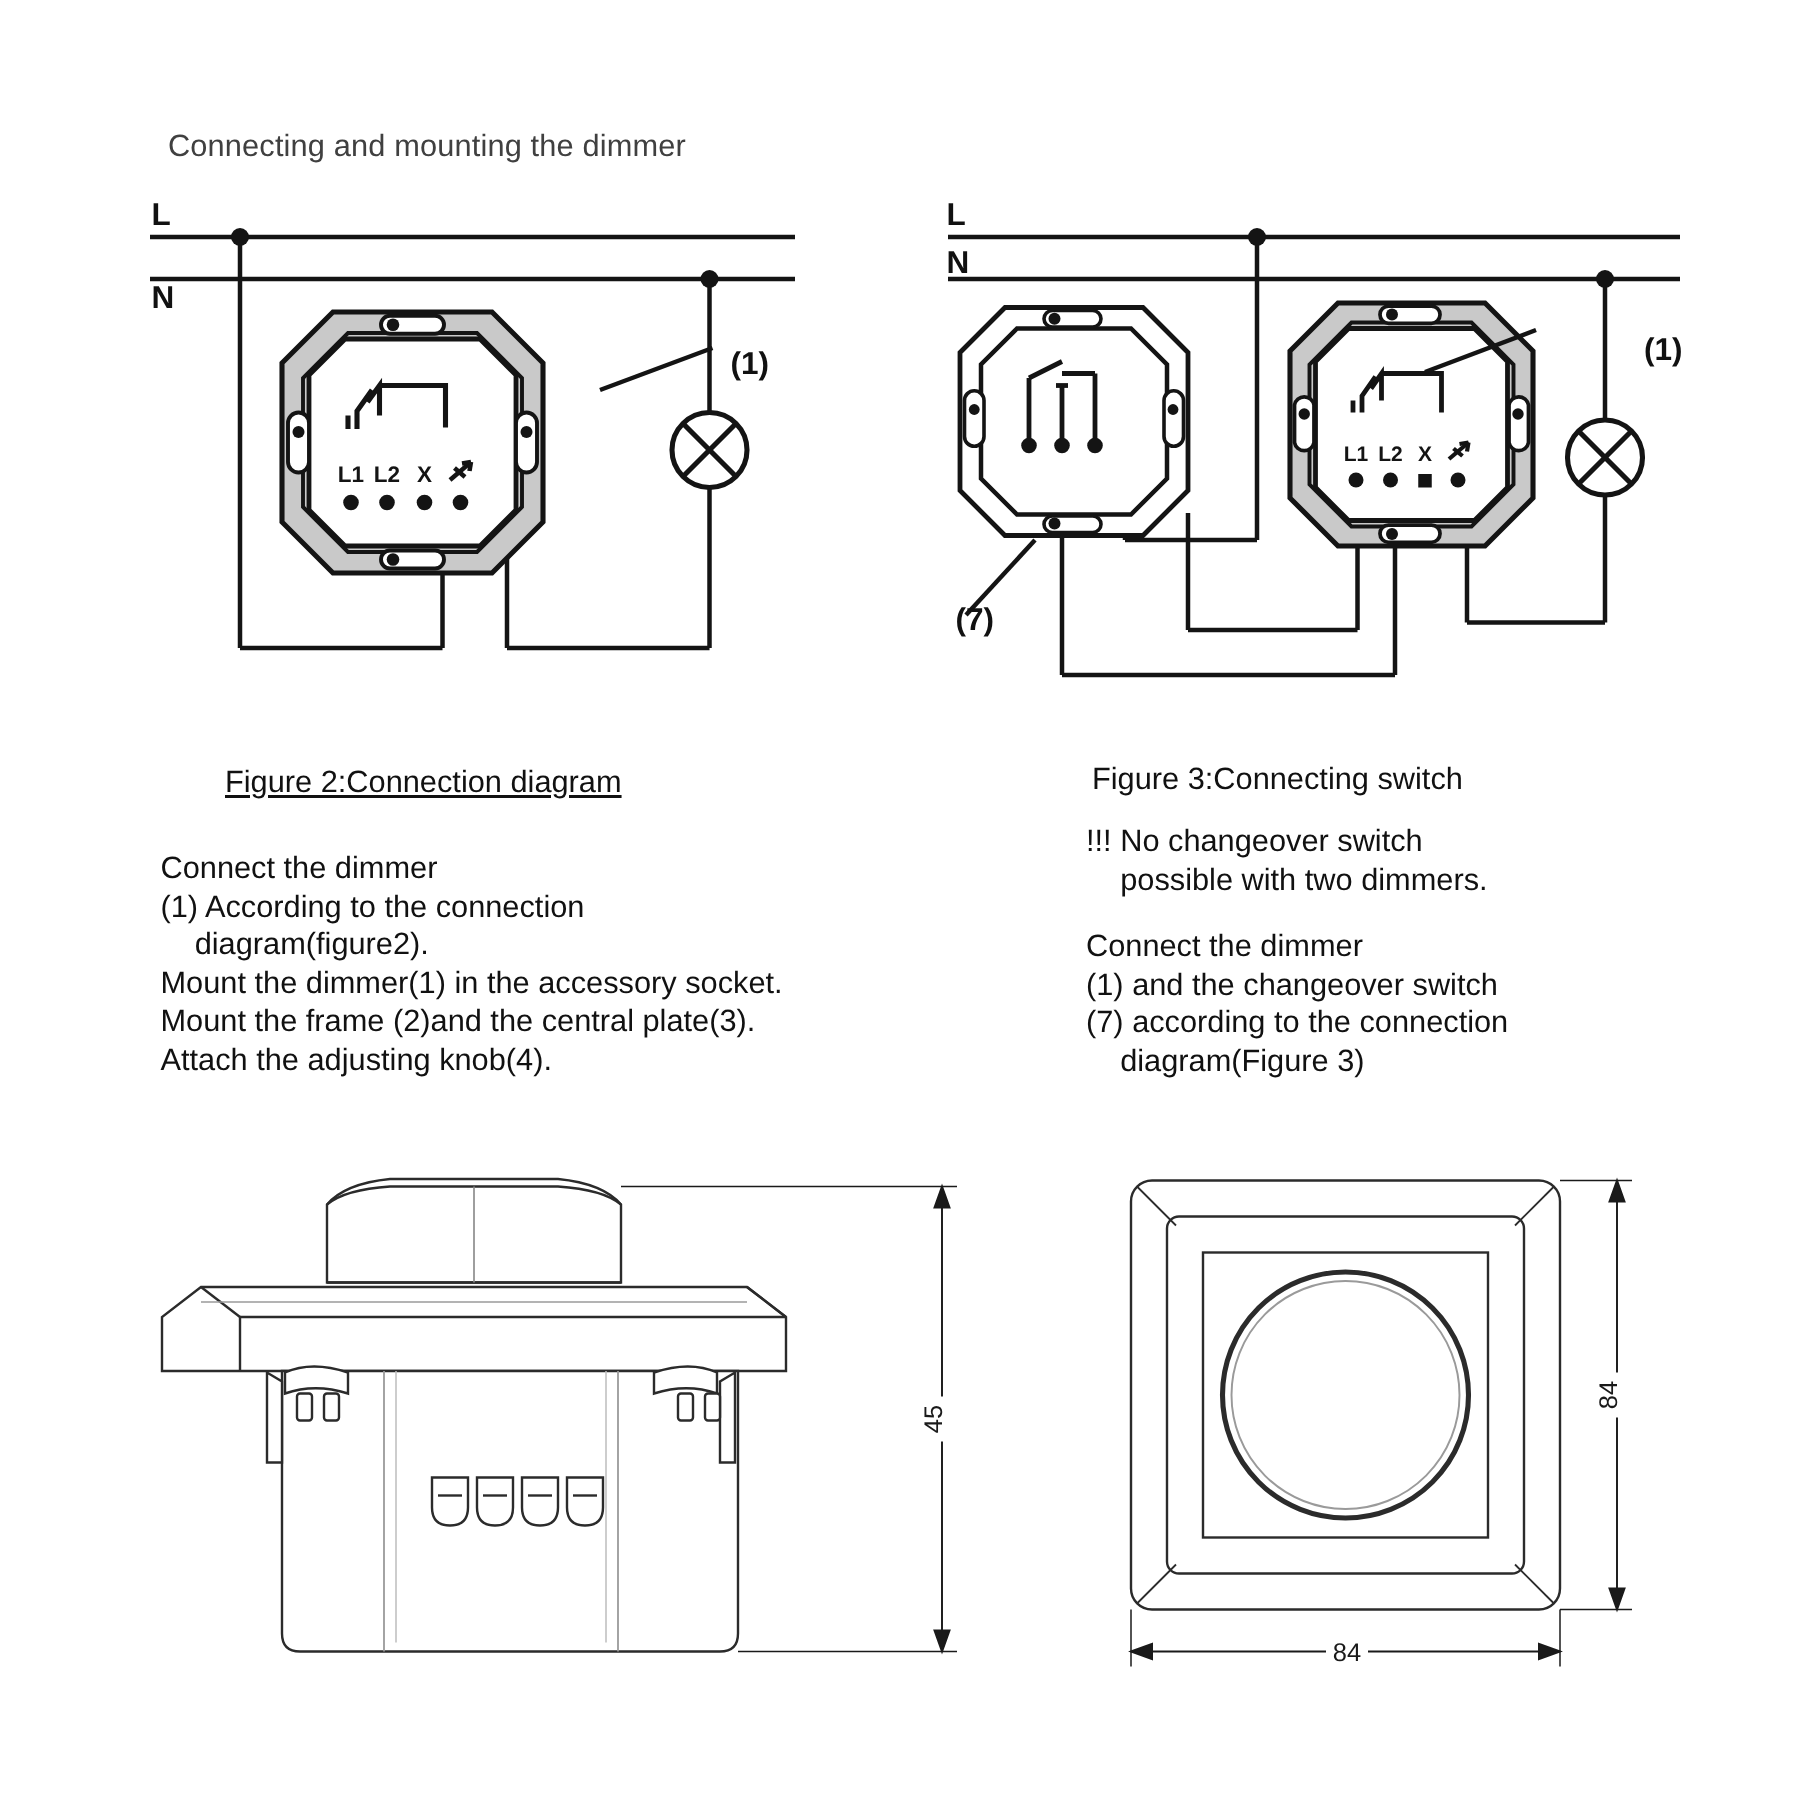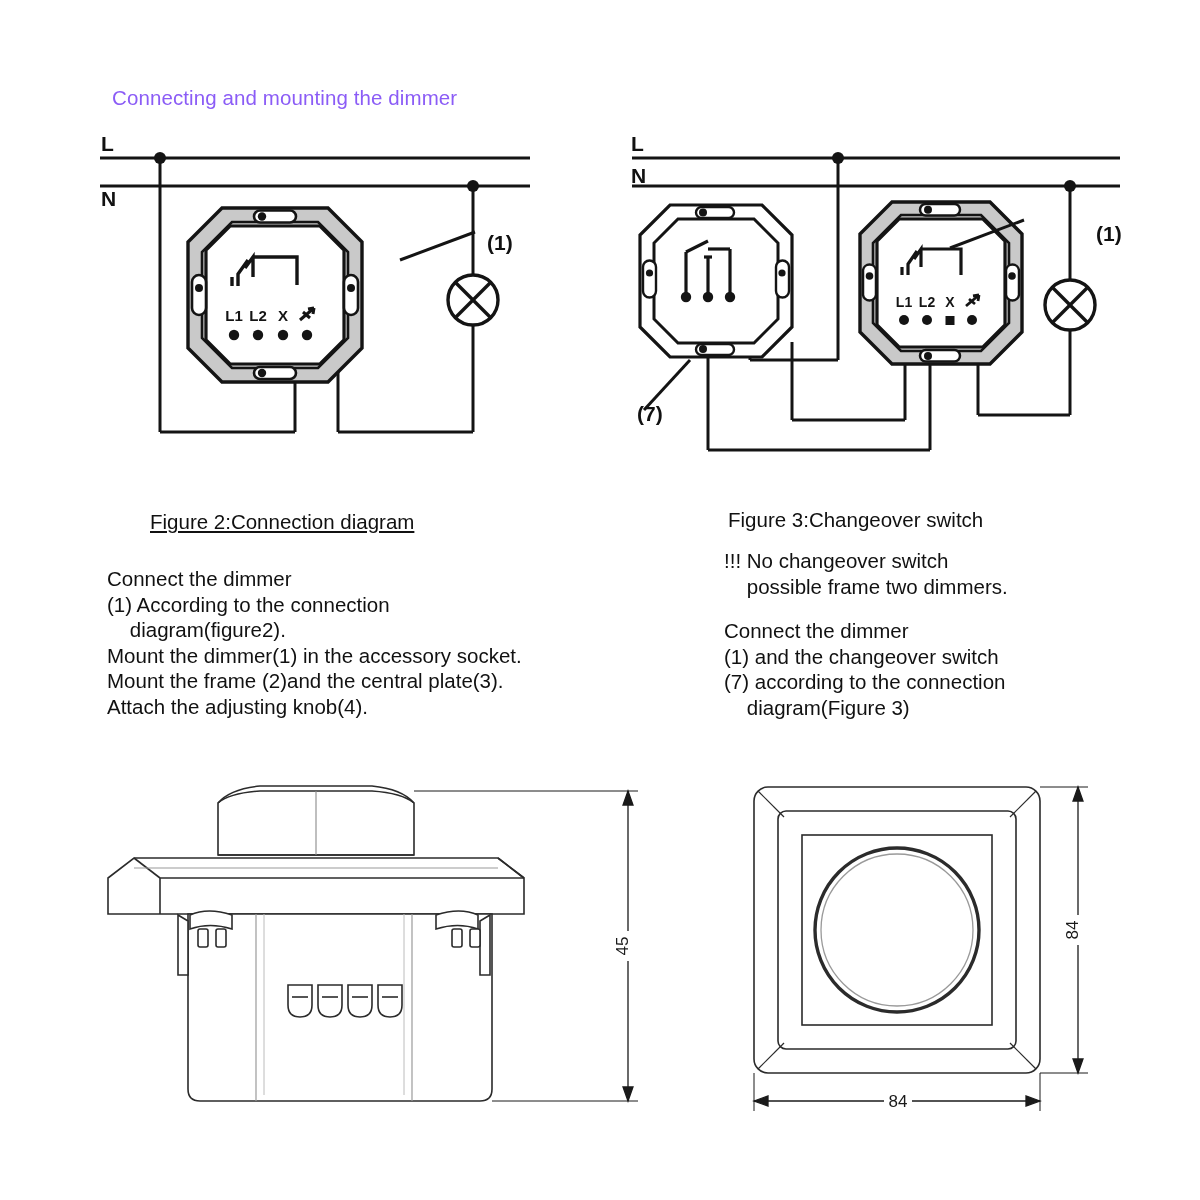--- a/index.html
+++ b/index.html
@@ -3,21 +3,21 @@
 <meta charset="utf-8">
 <style>
   html,body{margin:0;padding:0;background:#ffffff;}
   body{
     width:1200px;height:1200px;position:relative;overflow:hidden;
     font-family:"Liberation Sans", sans-serif;color:#111;
   }
   .sheet{position:absolute;inset:0;}
   svg{display:block;}
   .hd{
-    position:absolute;font-size:20.5px;font-weight:400;color:#8b5cf6;
+    position:absolute;font-size:20.5px;font-weight:400;color:#404040;
     letter-spacing:.1px;white-space:nowrap;
   }
   .cap{
     position:absolute;font-size:20.5px;white-space:nowrap;color:#111;
   }
   .blk{position:absolute;font-size:20.5px;line-height:25.5px;color:#111;white-space:pre;}
   .fig2-title{left:150px;top:510px;text-decoration:underline;}
   .fig3-title{left:728px;top:508px;}
   .hdr-left{left:112px;top:86px;}
   .hdr-right{left:640px;top:86px;}
@@ -213,30 +213,30 @@
     </g>
     <line x1="330" y1="128" x2="404" y2="100" stroke="#141414" stroke-width="3"></line>
   </svg>
 
   <div class="cap" style="left:631px;top:132px;font-weight:bold;font-size:21px;">L</div>
   <div class="cap" style="left:631px;top:164px;font-weight:bold;font-size:21px;">N</div>
   <div class="cap" style="left:637px;top:402px;font-weight:bold;font-size:21px;">(7)</div>
   <div class="cap" style="left:1096px;top:222px;font-weight:bold;font-size:21px;">(1)</div>
 
   <div class="cap fig2-title">Figure 2:Connection diagram</div>
-  <div class="cap fig3-title">Figure 3:Changeover switch</div>
+  <div class="cap fig3-title">Figure 3:Connecting switch</div>
 
   <div class="blk body2">Connect the dimmer
 (1) According to the connection
     diagram(figure2).
 Mount the dimmer(1) in the accessory socket.
 Mount the frame (2)and the central plate(3).
 Attach the adjusting knob(4).</div>
   <div class="blk body3a">!!! No changeover switch
-    possible frame two dimmers.</div>
+    possible with two dimmers.</div>
   <div class="blk body3b">Connect the dimmer
 (1) and the changeover switch
 (7) according to the connection
     diagram(Figure 3)</div>
 
   <svg width="620" height="340" viewBox="0 0 620 340" style="position:absolute;left:60px;top:775px;">
     <g stroke="#2b2b2b" fill="#ffffff" stroke-width="1.6">
 
       <path d="M158,28 q12,-14 42,-17 l112,0 q30,3 42,17 l0,52 l-196,0 z"></path>
       <path d="M158,28 q12,-10 42,-12 l112,0 q30,2 42,12" fill="none"></path>

